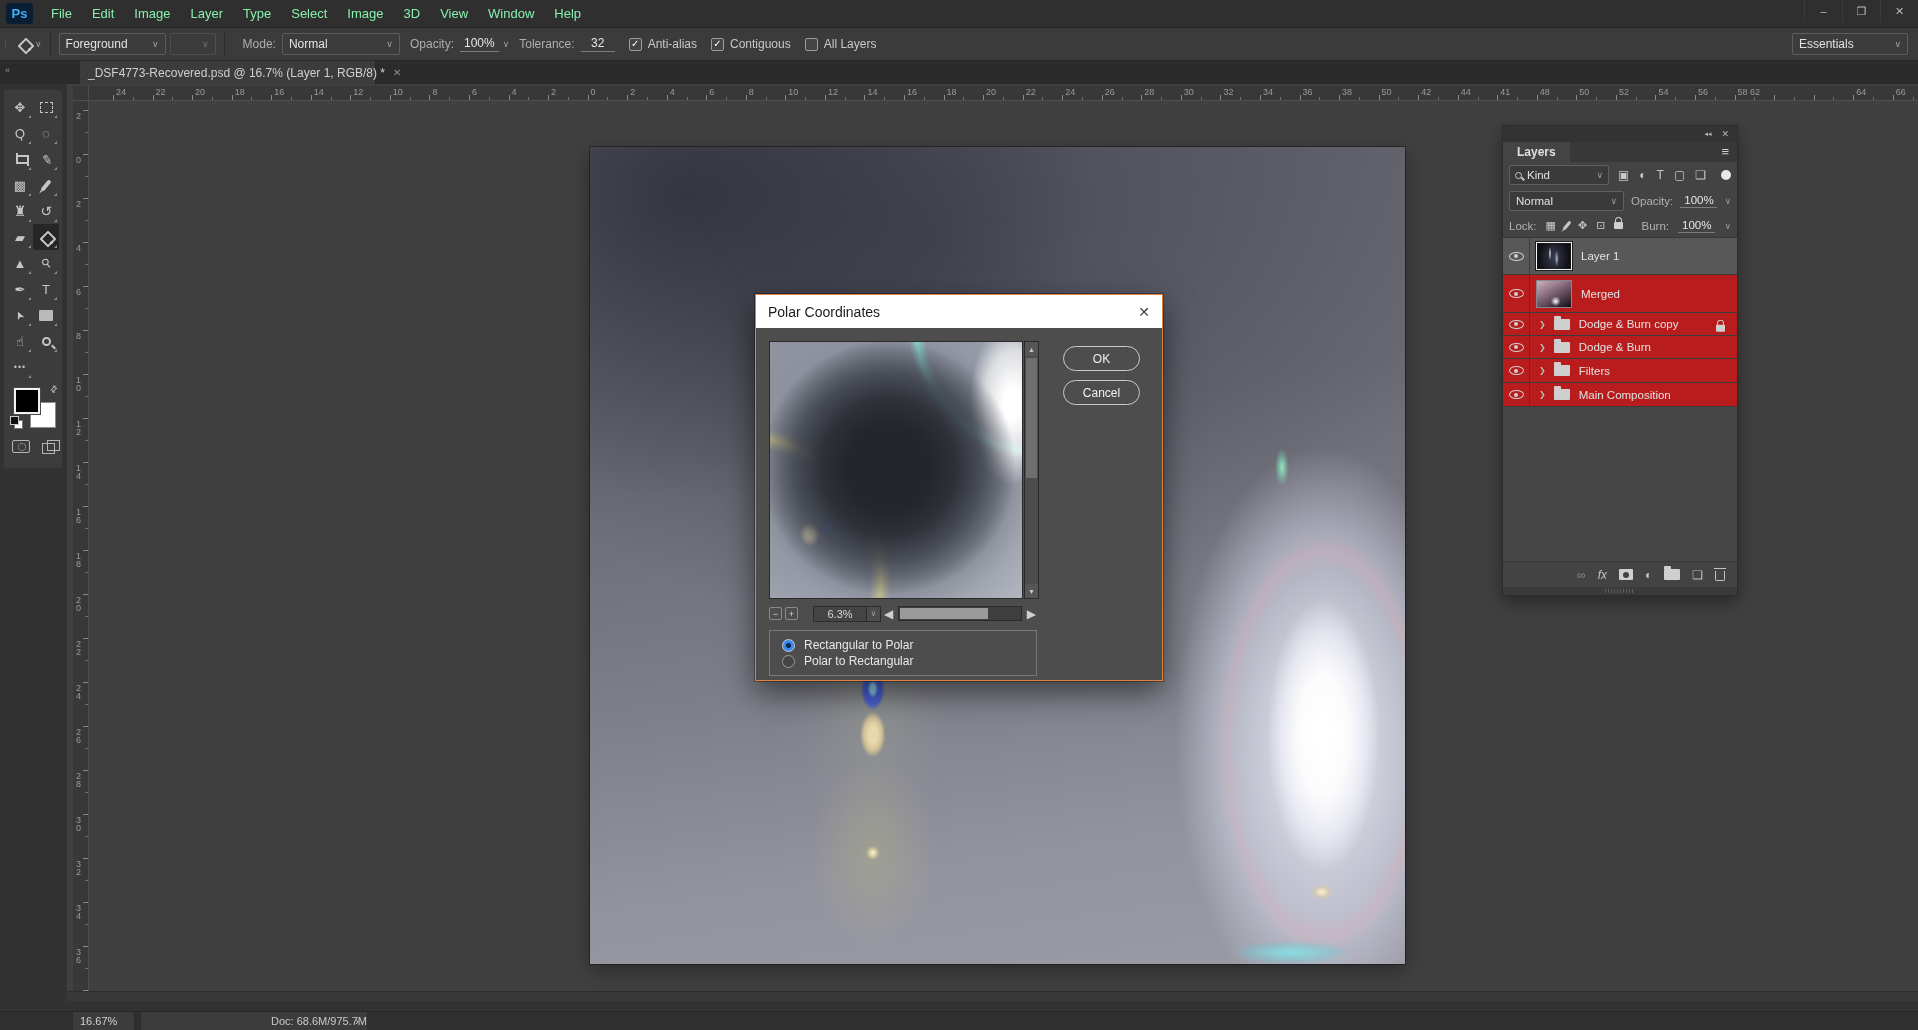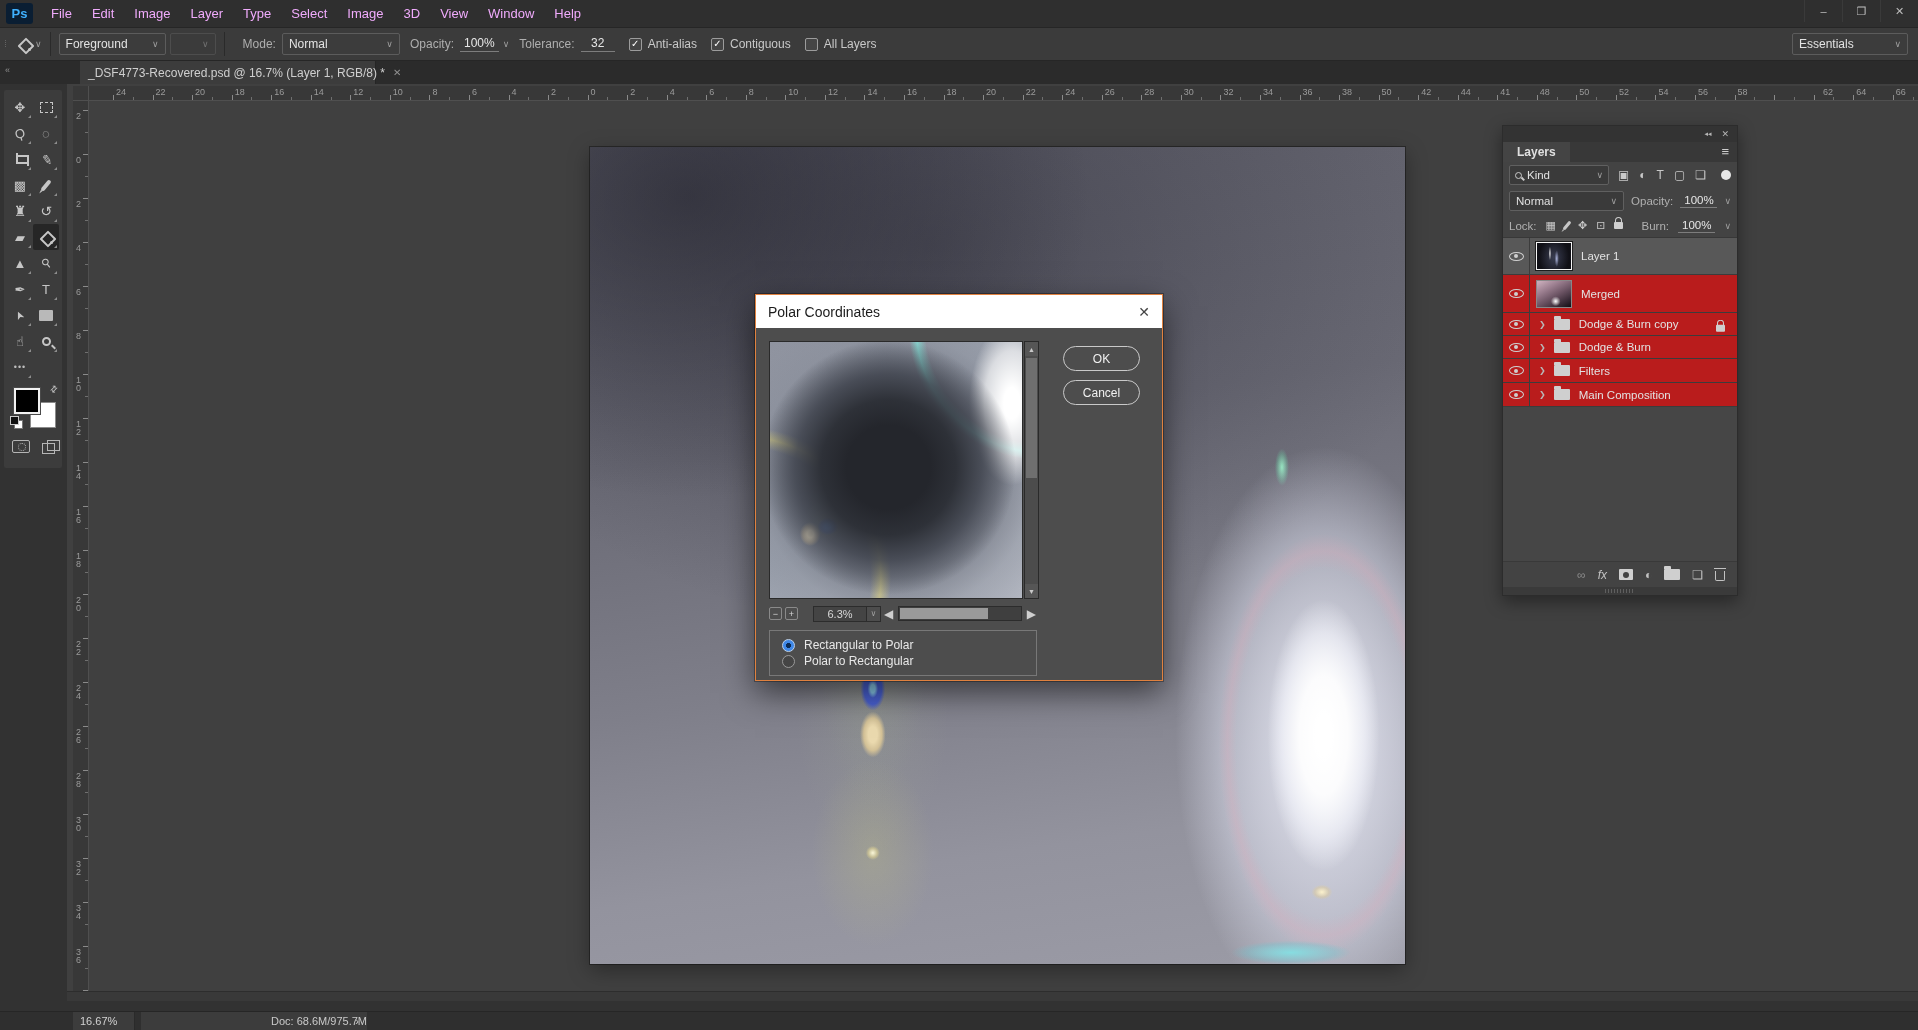--- a/index.html
+++ b/index.html
@@ -2,21 +2,21 @@
 <html><head>
 <meta charset="utf-8">
 <style>
   html,body{margin:0;padding:0;background:#1e1e1e;}
   *{box-sizing:border-box;font-family:"Liberation Sans","DejaVu Sans",sans-serif;}
   #app{position:relative;width:1918px;height:1030px;background:#323232;overflow:hidden;color:#d8d8d8;}
 
   
   .menubar{position:absolute;left:0;top:0;width:1918px;height:27px;background:#2f2f2f;display:flex;align-items:center;}
   .ps-logo{width:27px;height:21px;margin:0 8px 0 6px;background:#0a1e33;border-radius:3px;color:#3fb1ff;font-weight:bold;font-size:13px;display:flex;align-items:center;justify-content:center;}
-  .menu-item{padding:0 10px;font-size:13px;color:#f0abfc;line-height:27px;}
+  .menu-item{padding:0 10px;font-size:13px;color:#86efac;line-height:27px;}
   .win-controls{position:absolute;right:0;top:0;height:22px;display:flex;}
   .win-btn{width:38px;height:22px;display:flex;align-items:center;justify-content:center;color:#bdbdbd;font-size:11px;border-left:1px solid #3a3a3a;}
 
   
   .optionsbar{position:absolute;left:0;top:27px;width:1918px;height:34px;background:#3b3b3b;border-top:1px solid #262626;border-bottom:1px solid #262626;display:flex;align-items:center;font-size:12px;}
   .grip{width:10px;color:#6a6a6a;font-size:9px;letter-spacing:-1px;text-align:center;}
   .ob-sep{width:1px;height:24px;background:#2a2a2a;margin:0 8px;}
   .ob-label{color:#aeaeae;margin:0 6px 0 10px;}
   .dd{height:22px;background:#3c3c3c;border:1px solid #5c5c5c;border-radius:2px;display:flex;align-items:center;padding:0 6px;color:#e2e2e2;gap:6px;}
   .dd .caret{margin-left:auto;color:#9f9f9f;font-size:9px;}
@@ -415,21 +415,21 @@
           <span class="htick mid" style="left: 1586.25px;"></span>
           <span class="hlab" data-name="ruler-label" style="left: 1609px;">56</span>
           <span class="htick" style="left: 1606px;"></span>
           <span class="htick mid" style="left: 1625.8px;"></span>
           <span class="hlab" data-name="ruler-label" style="left: 1648.55px;">58</span>
           <span class="htick" style="left: 1645.55px;"></span>
           <span class="htick mid" style="left: 1665.35px;"></span>
           <span class="hlab" data-name="ruler-label" style="left: 1688.1px; margin-top: 36px;">60</span>
           <span class="htick" style="left: 1685.1px;"></span>
           <span class="htick mid" style="left: 1704.9px;"></span>
-          <span class="hlab" data-name="ruler-label" style="left: 1734px; text-align: right;">62</span>
+          <span class="hlab" data-name="ruler-label" style="left: 1661px; text-align: right;">62</span>
           <span class="htick" style="left: 1724.65px;"></span>
           <span class="htick mid" style="left: 1744.45px;"></span>
           <span class="hlab" data-name="ruler-label" style="left: 1767.2px;">64</span>
           <span class="htick" style="left: 1764.2px;"></span>
           <span class="htick mid" style="left: 1784px;"></span>
           <span class="hlab" data-name="ruler-label" style="left: 1806.75px;">66</span>
           <span class="htick" style="left: 1803.75px;"></span>
           <span class="htick mid" style="left: 1823.55px;"></span>
         </div>
       <div class="vruler" data-name="vertical-ruler">

